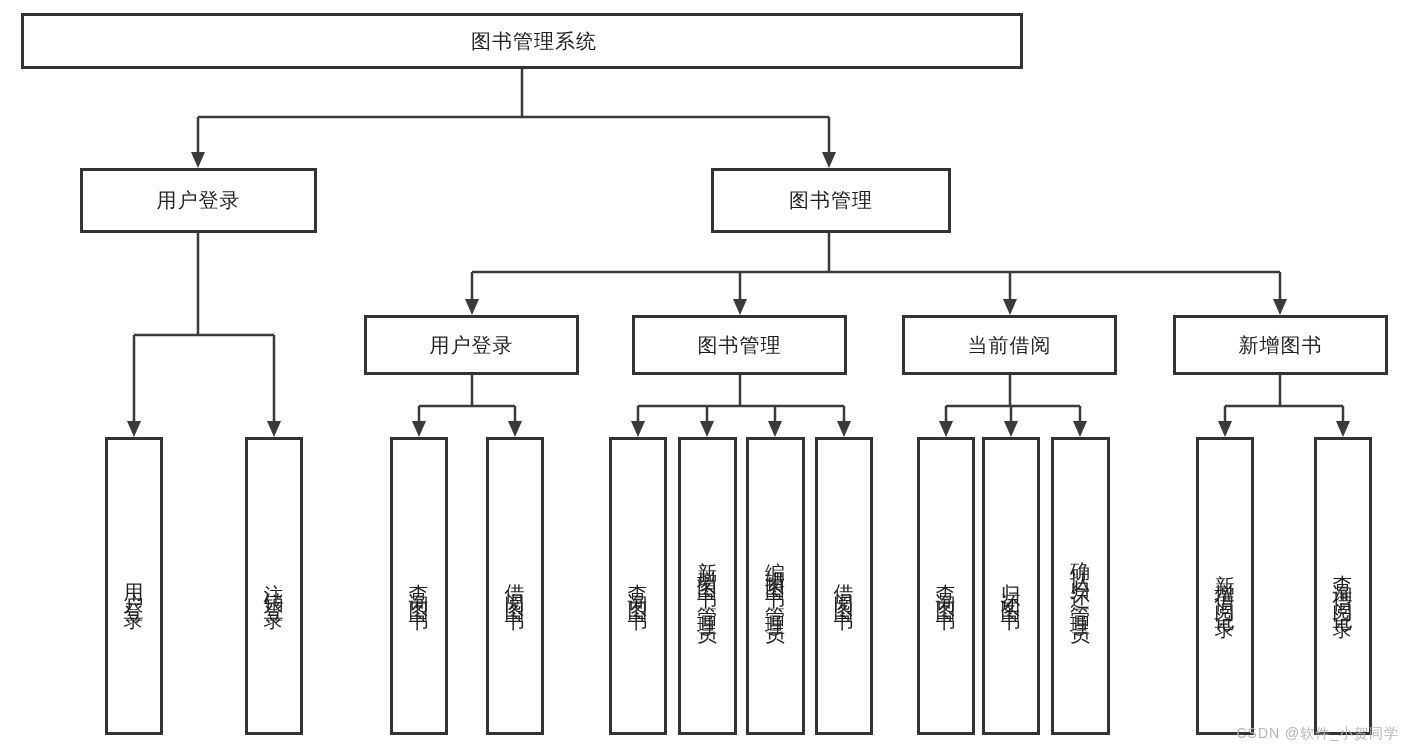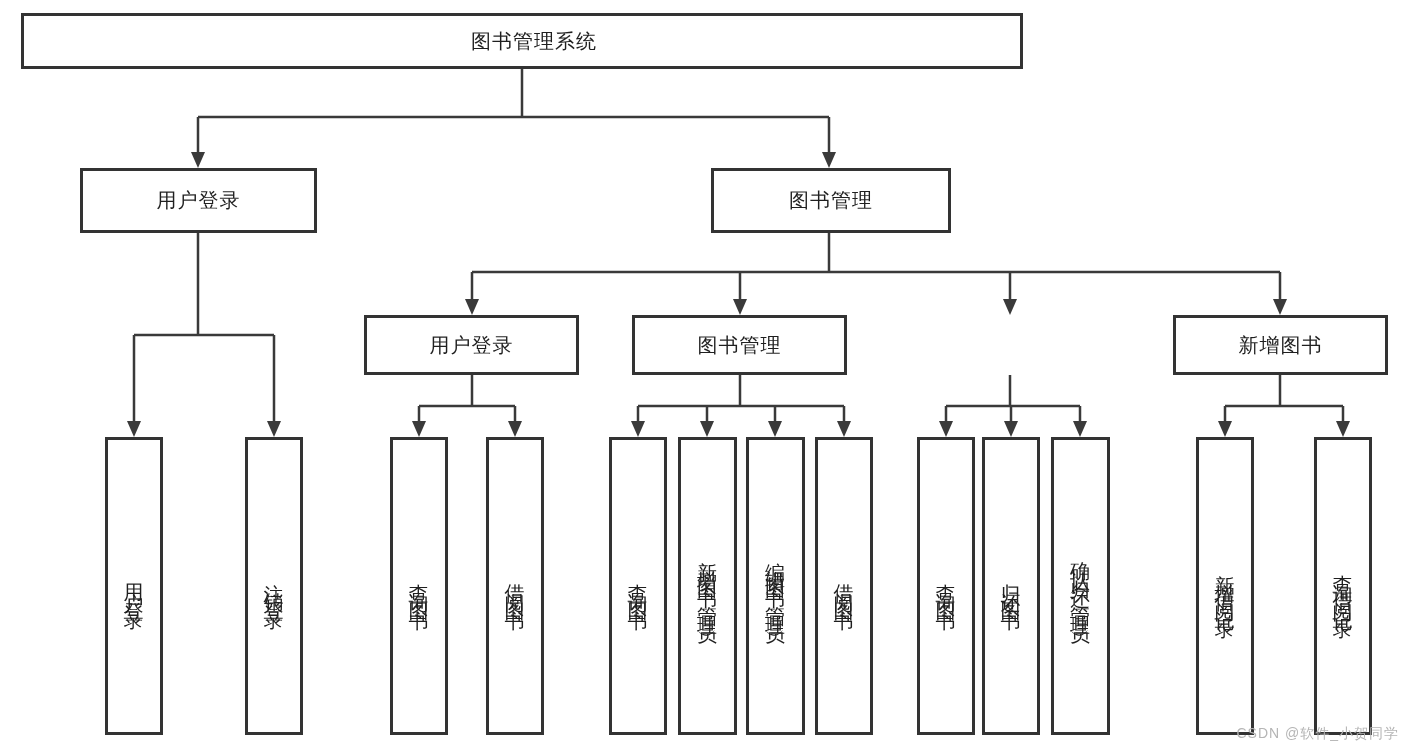--- a/index.html
+++ b/index.html
@@ -69,20 +69,21 @@
     <polygon points="1343,437 1336,421 1350,421"></polygon>
   </svg>
 
   <div class="node root">图书管理系统</div>
 
   <div class="node l2" style="left:80px;width:237px">用户登录</div>
   <div class="node l2" style="left:711px;width:240px">图书管理</div>
 
   <div class="node l3" style="left:364px">用户登录</div>
   <div class="node l3" style="left:632px">图书管理</div>
+  <div class="node l3" style="left:902px">当前借阅</div>
   <div class="node l3" style="left:1173px">新增图书</div>
 
   <div class="node leaf" style="left:105px">用户登录</div>
   <div class="node leaf" style="left:245px">注销登录</div>
 
   <div class="node leaf" style="left:390px">查询图书</div>
   <div class="node leaf" style="left:486px">借阅图书</div>
 
   <div class="node leaf" style="left:609px">查询图书</div>
   <div class="node leaf" style="left:678px;width:59px">新增图书（管理员）</div>

